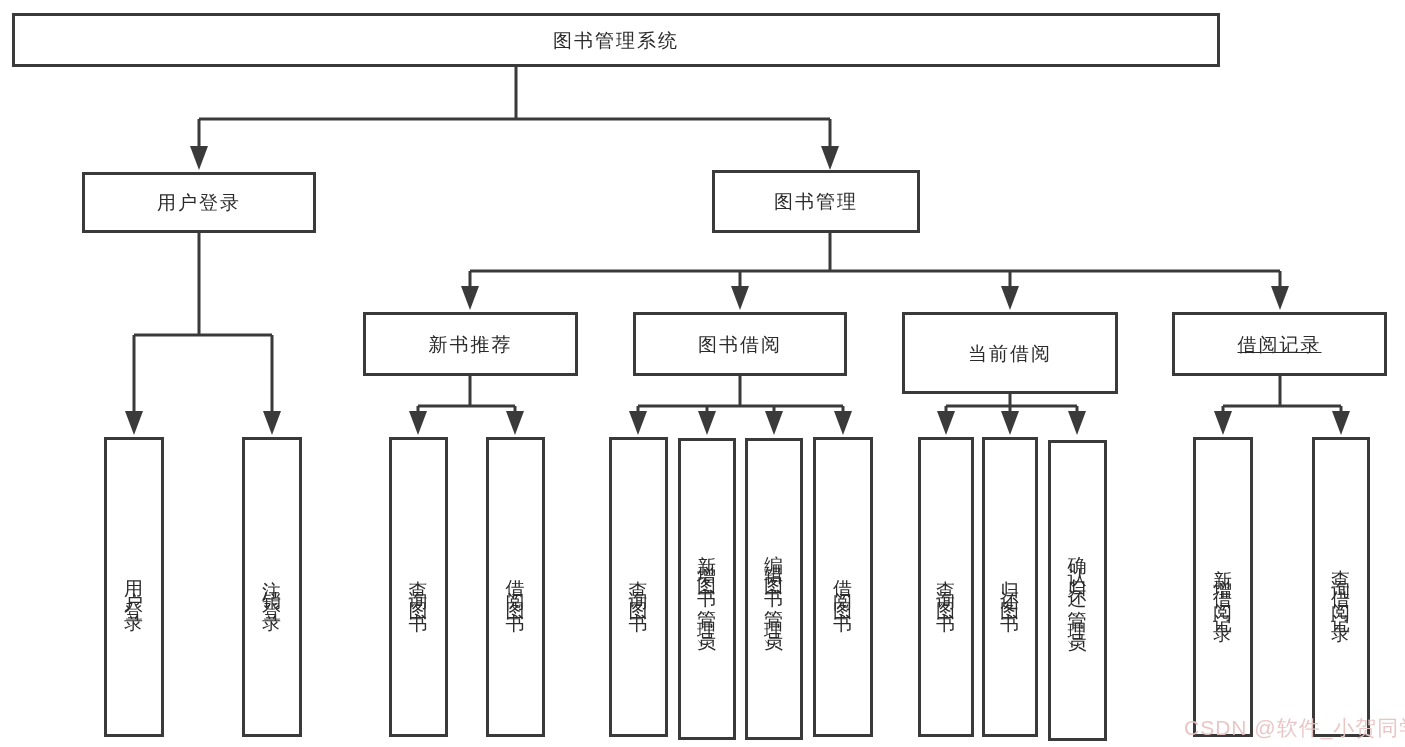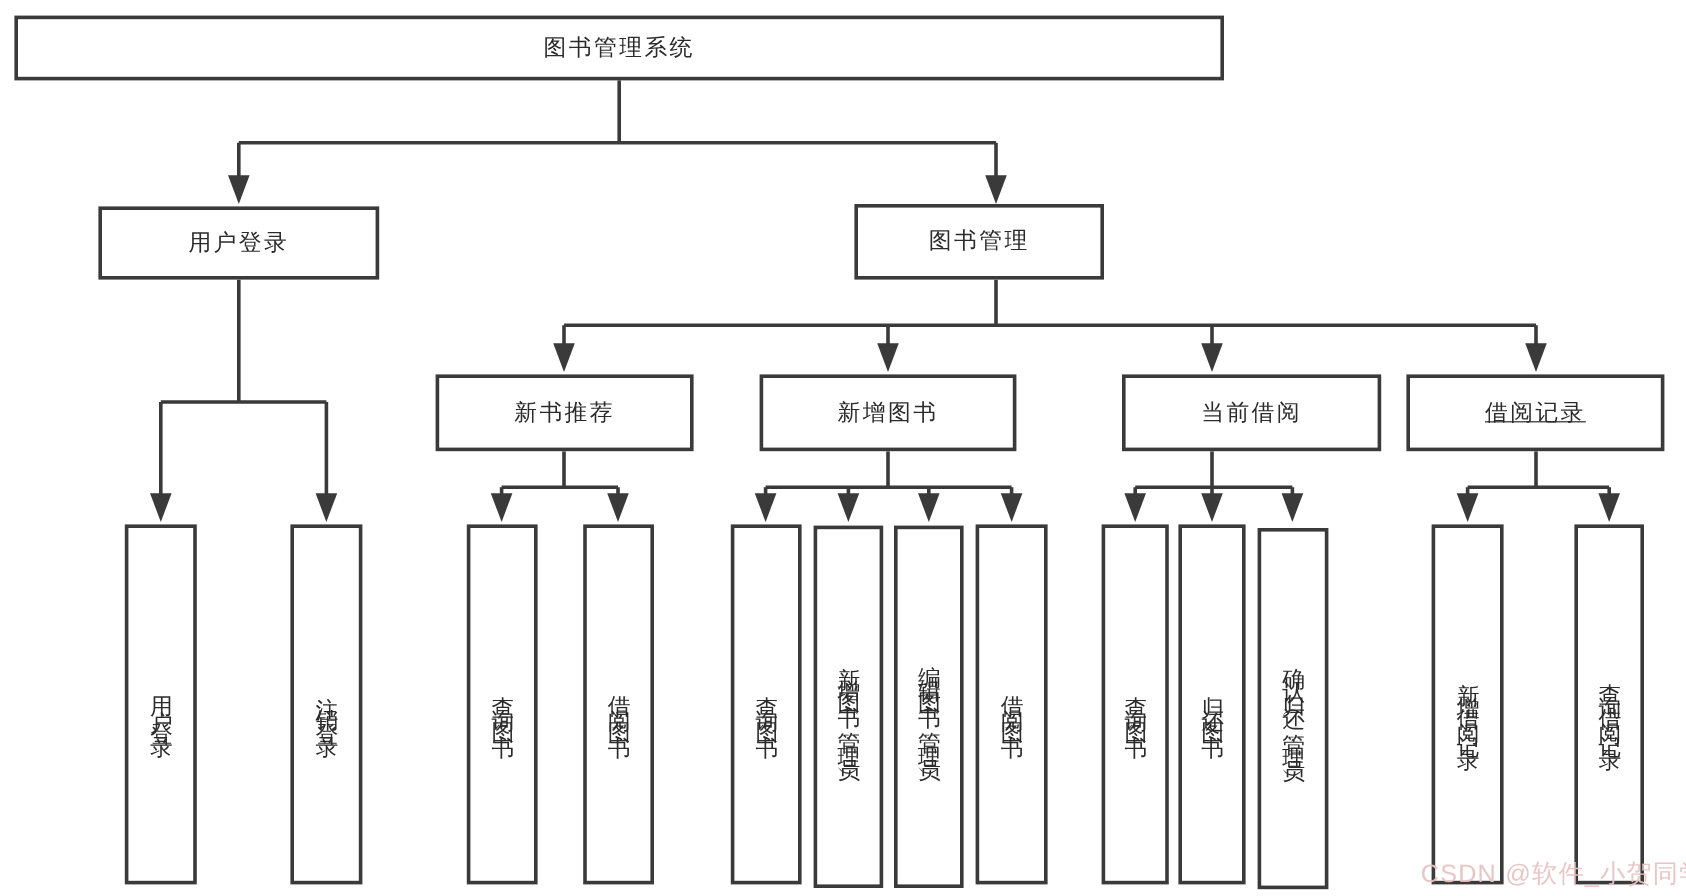--- a/index.html
+++ b/index.html
@@ -29,26 +29,26 @@
     z-index:1;
   }
   .vtext{
     writing-mode:vertical-rl;
     text-orientation:mixed;
     letter-spacing:11px;
     line-height:1;
     white-space:nowrap;
   }
   
-  .b-root{left:12px;top:13px;width:1008px;height:54px;}
+  .b-root{left:12px;top:13px;width:1208px;height:54px;}
   .b-l2a{left:82px;top:172px;width:234px;height:61px;}
   .b-l2b{left:712px;top:170px;width:208px;height:63px;}
   .b-l3a{left:363px;top:312px;width:215px;height:64px;}
   .b-l3b{left:633px;top:312px;width:214px;height:64px;}
-  .b-l3c{left:935px;top:312px;width:216px;height:64px;}
+  .b-l3c{left:902px;top:312px;width:216px;height:82px;}
   .b-l3d{left:1172px;top:312px;width:215px;height:64px;text-decoration:underline;}
   .b-u1{left:104px;top:437px;width:60px;height:300px;}
   .b-u2{left:242px;top:437px;width:60px;height:300px;}
   .b-n1{left:389px;top:437px;width:59px;height:300px;}
   .b-n2{left:486px;top:437px;width:59px;height:300px;}
   .b-b1{left:609px;top:437px;width:59px;height:300px;}
   .b-b2{left:678px;top:438px;width:58px;height:302px;}
   .b-b3{left:745px;top:438px;width:58px;height:302px;}
   .b-b4{left:813px;top:437px;width:60px;height:300px;}
   .b-c1{left:918px;top:437px;width:56px;height:300px;}
@@ -99,21 +99,21 @@
       <polygon points="1332,411 1350,411 1341,435"></polygon>
     </g>
   </svg>
 
   <div class="node b-root">图书管理系统</div>
 
   <div class="node b-l2a">用户登录</div>
   <div class="node b-l2b">图书管理</div>
 
   <div class="node b-l3a">新书推荐</div>
-  <div class="node b-l3b">新增图书</div>
+  <div class="node b-l3b">图书借阅</div>
   <div class="node b-l3c">当前借阅</div>
   <div class="node b-l3d">借阅记录</div>
 
   <div class="node b-u1">
     <span class="vtext">用户登录</span>
   </div>
   <div class="node b-u2">
     <span class="vtext">注销登录</span>
   </div>
 

